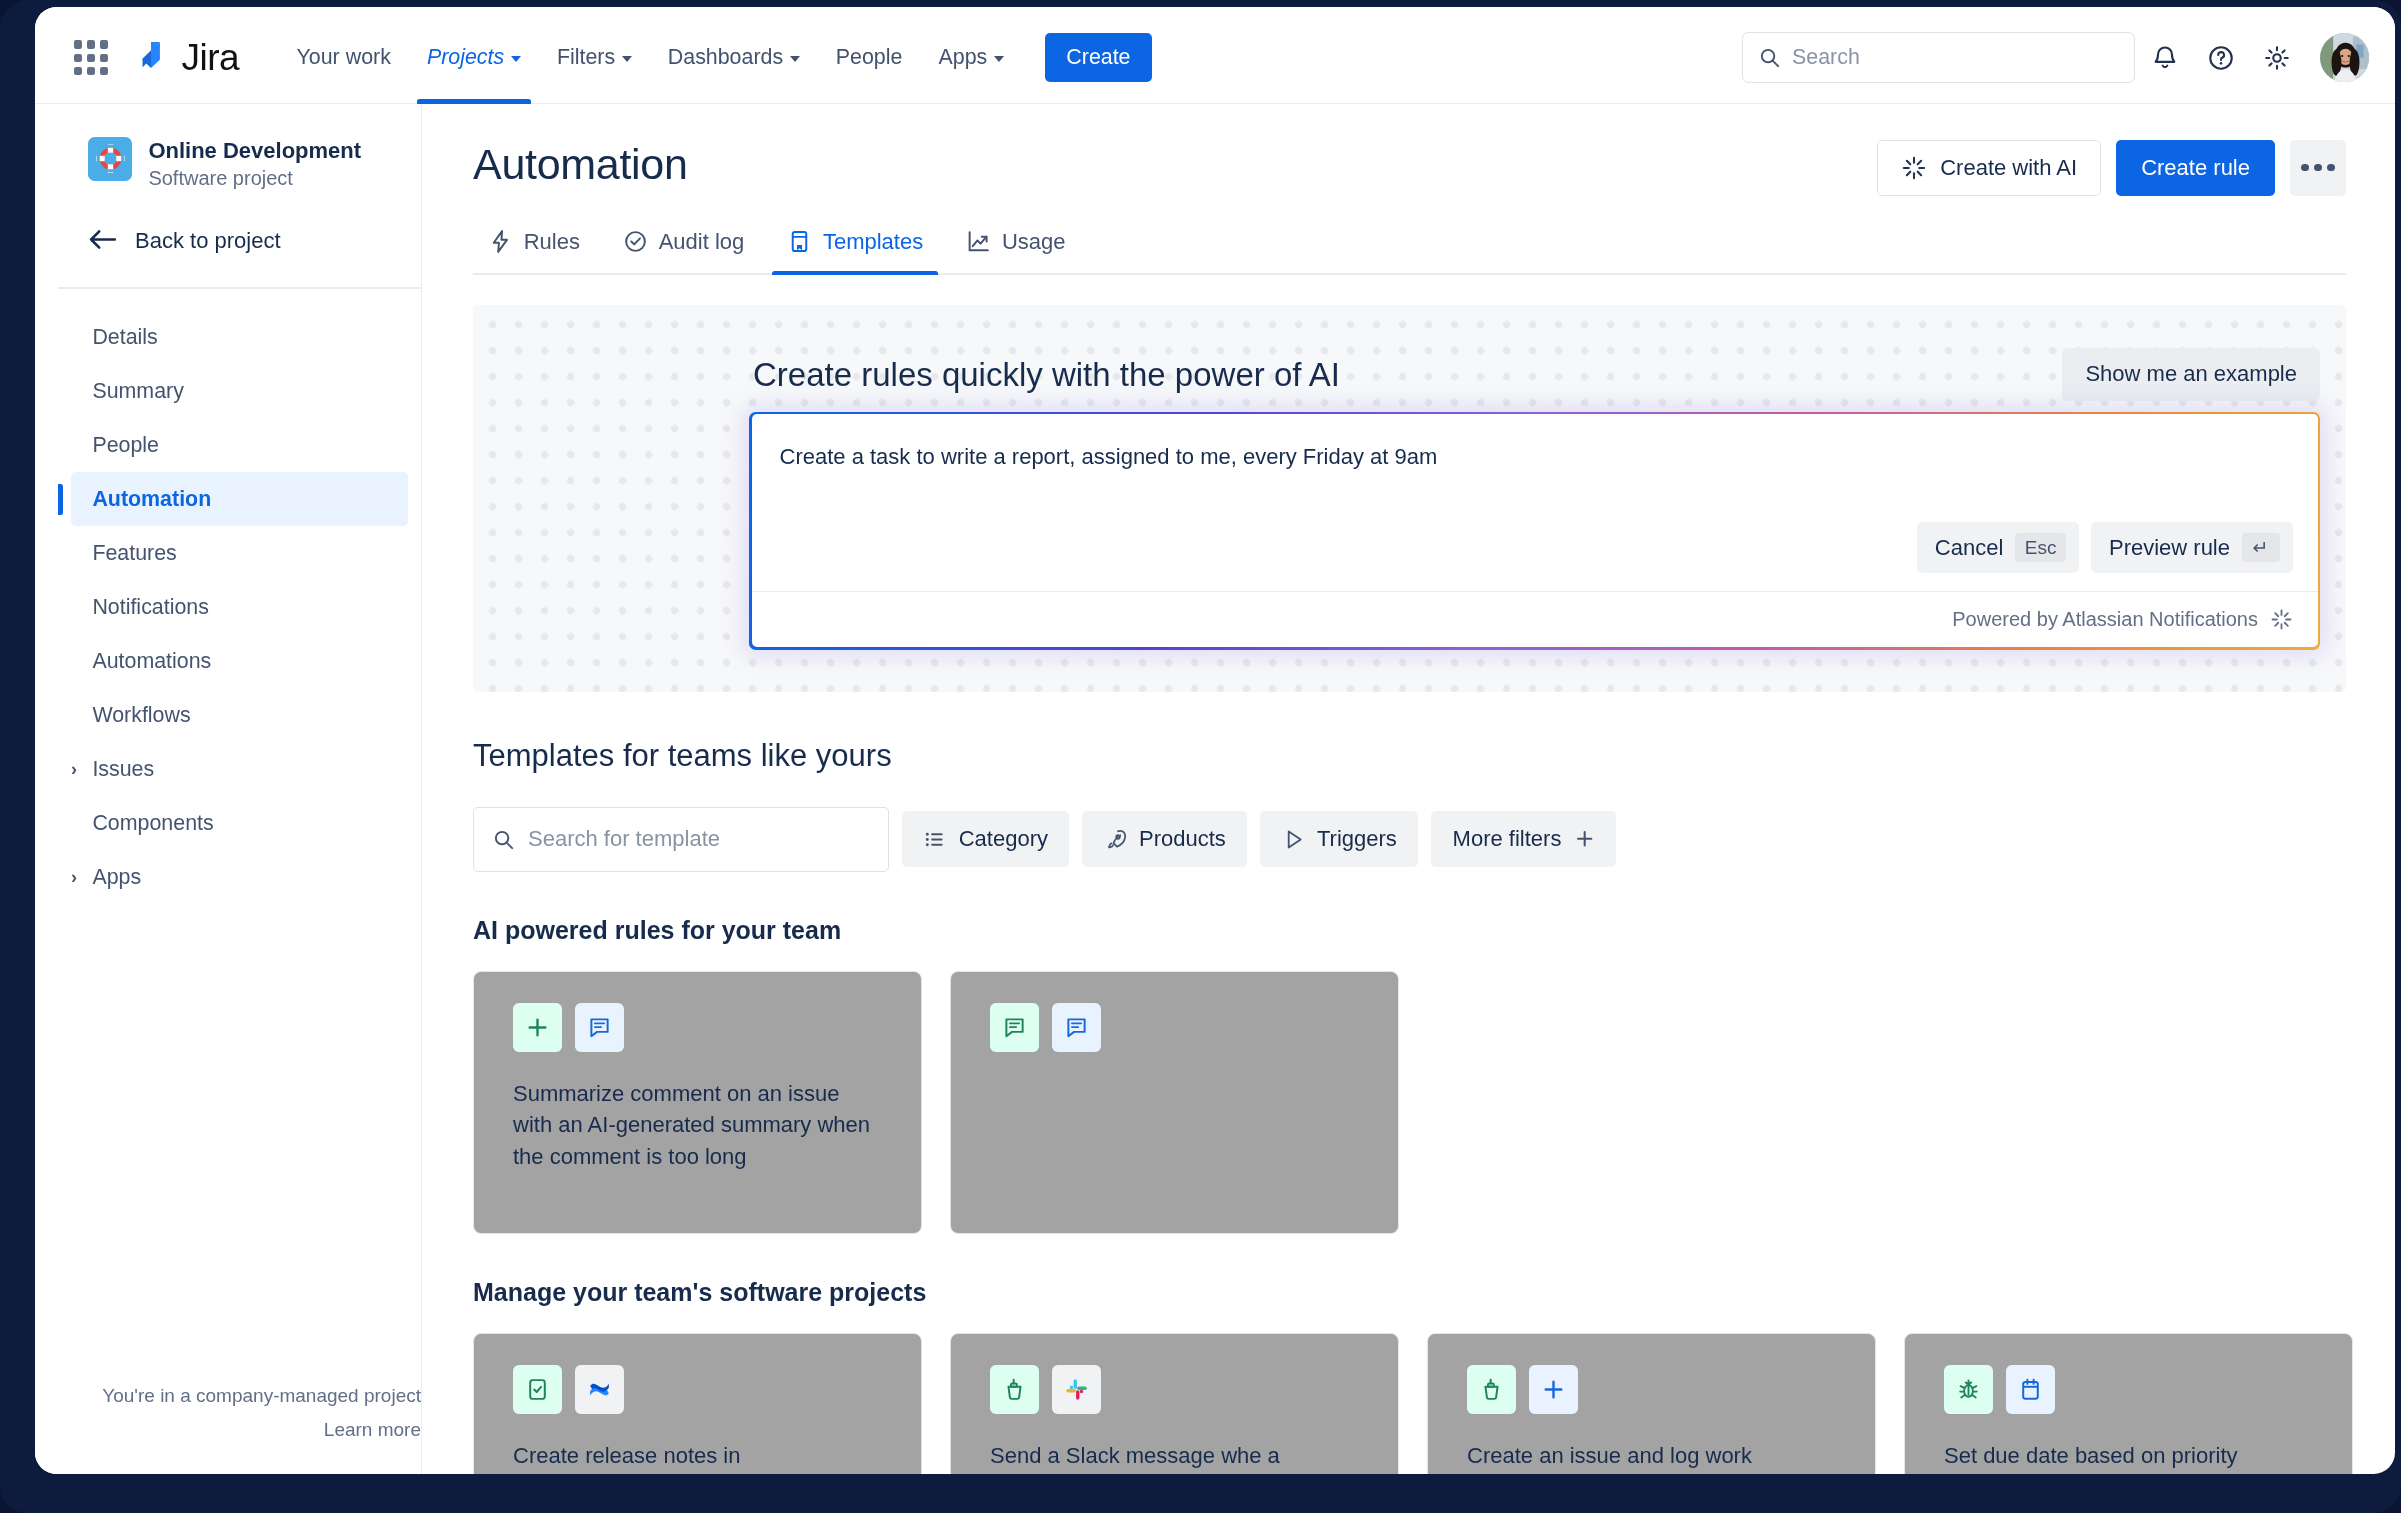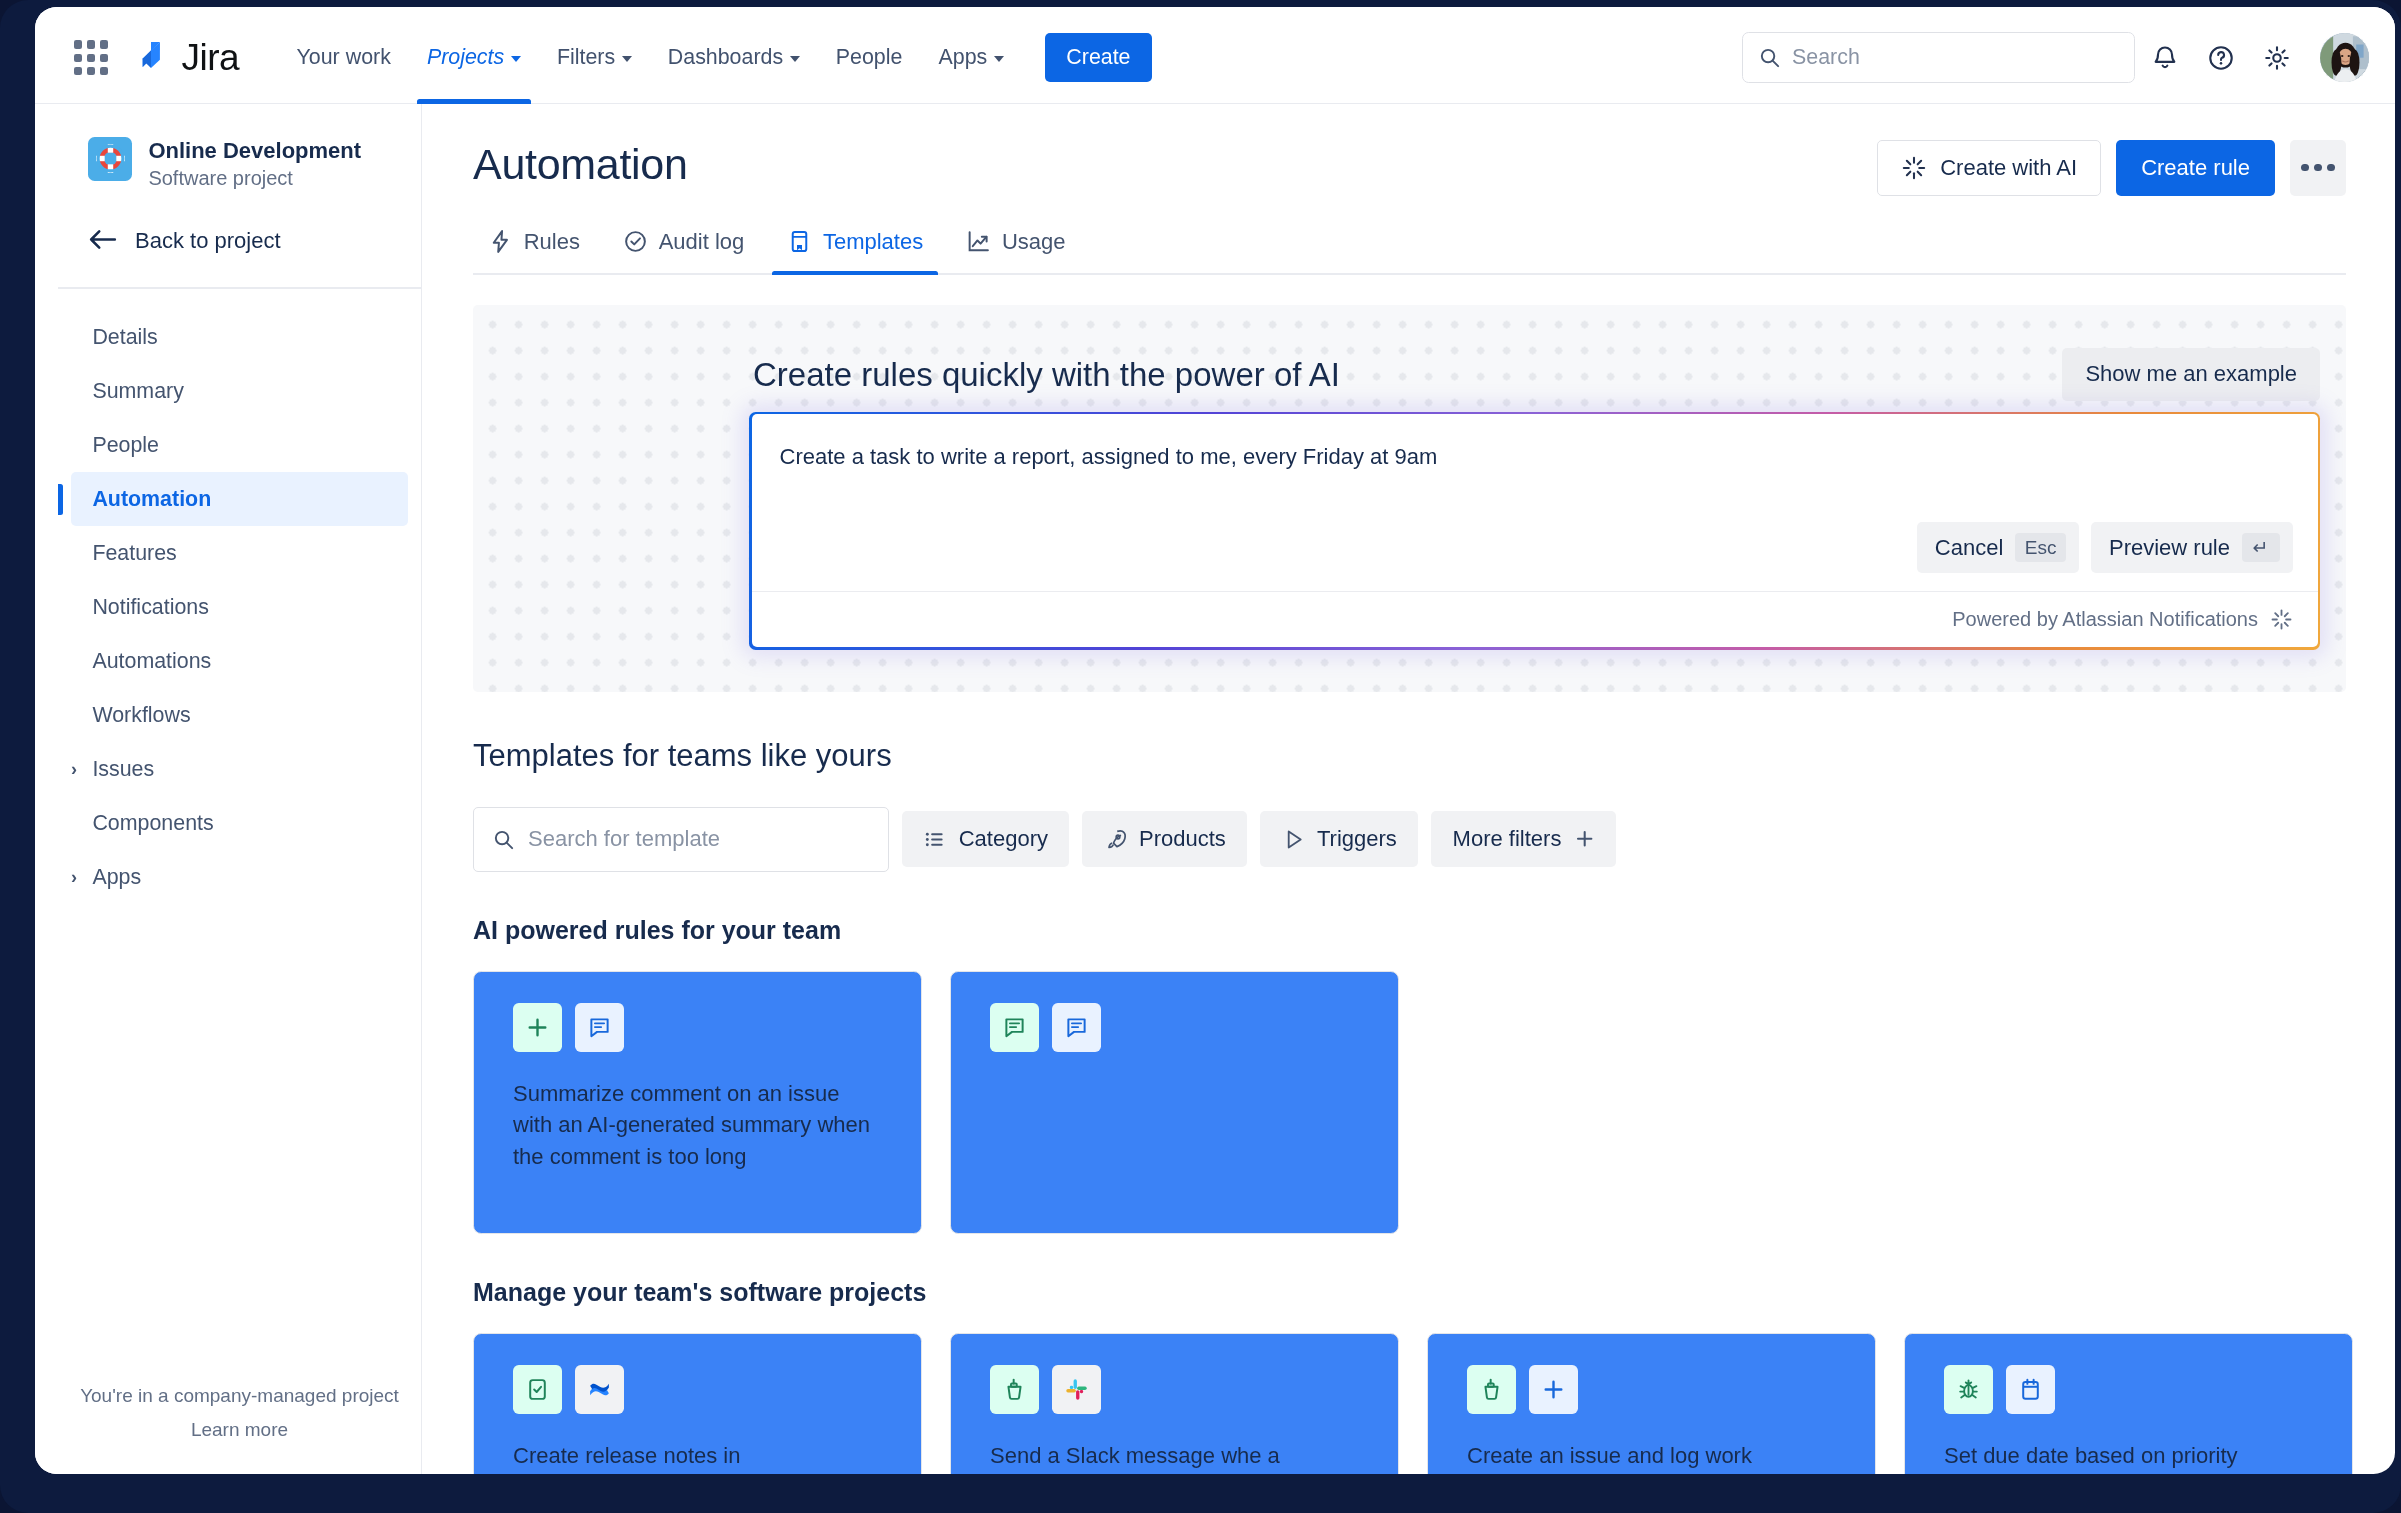--- a/index.html
+++ b/index.html
@@ -113,21 +113,21 @@
     position: relative;
   }
   .side-item.bold { font-weight: 700; color:#172b4d; }
   .side-item.selected { background: #e9f2ff; color: #0c66e4; font-weight: 600; }
   .side-item.selected:before {
     content:""; position:absolute; left:-13px; top: 11.5px; bottom: 11.5px; width: 5px;
     background: #0c66e4; border-radius: 0 2.5px 2.5px 0;
   }
   .side-item .chev { position:absolute; left: 0px; font-size: 18px; color:#44546f; font-weight: 700;}
   .side-item.has-chev { padding-left: 21.4px; }
-  .sidebar-footer { margin-top: auto; text-align:center; padding-bottom: 33px; }
+  .sidebar-footer { margin-top: auto; text-align:right; padding-bottom: 33px; }
   .sb-f1 { font-size: 19px; color: #626f86; }
   .sb-f2 { font-size: 19px; color: #626f86; margin-top: 11.5px; cursor:pointer; }
 
   
   .main { flex: 1; padding: 36px 49px 0 51px; overflow: hidden; position: relative; }
   .page-head { display:flex; align-items: flex-start; }
   .page-title { font-size: 43px; font-weight: 500; color: #172b4d; letter-spacing: -0.3px;}
   .head-actions { margin-left: auto; display:flex; align-items:center; gap: 15px; }
   .btn-outline {
     display:flex; align-items:center; gap: 13px;
@@ -221,21 +221,21 @@
   .chip {
     height: 56px; border-radius: 5px; background: #f1f2f4; border: none;
     display:flex; align-items:center; gap: 12.3px; padding: 0 21.4px;
     font-size: 22px; color: #172b4d; cursor:pointer;
     font-family:"Liberation Sans",sans-serif; white-space: nowrap;
   }
   .grp-title { font-size: 25px; font-weight: 700; color:#172b4d; margin-top: 44px; }
   .cards { display: flex; gap: 28px; margin-top: 26px; }
   .card {
     width: 449px; border: 1.6px solid #e3e5e9; border-radius: 8.2px;
-    background:#3b82f6; padding: 31px 39px 36px 39px; cursor: pointer;
+    background:#a3a3a3; padding: 31px 39px 36px 39px; cursor: pointer;
     flex: none;
   }
   .card.tall { min-height: 263px; }
   .card-icons { display:flex; gap: 13px; }
   .ic-box {
     width: 49px; height: 49px; border-radius: 5.8px;
     display:flex; align-items:center; justify-content:center; flex:none;
   }
   .ic-green { background:#dcfff1; }
   .ic-blue { background:#e9f2ff; }

